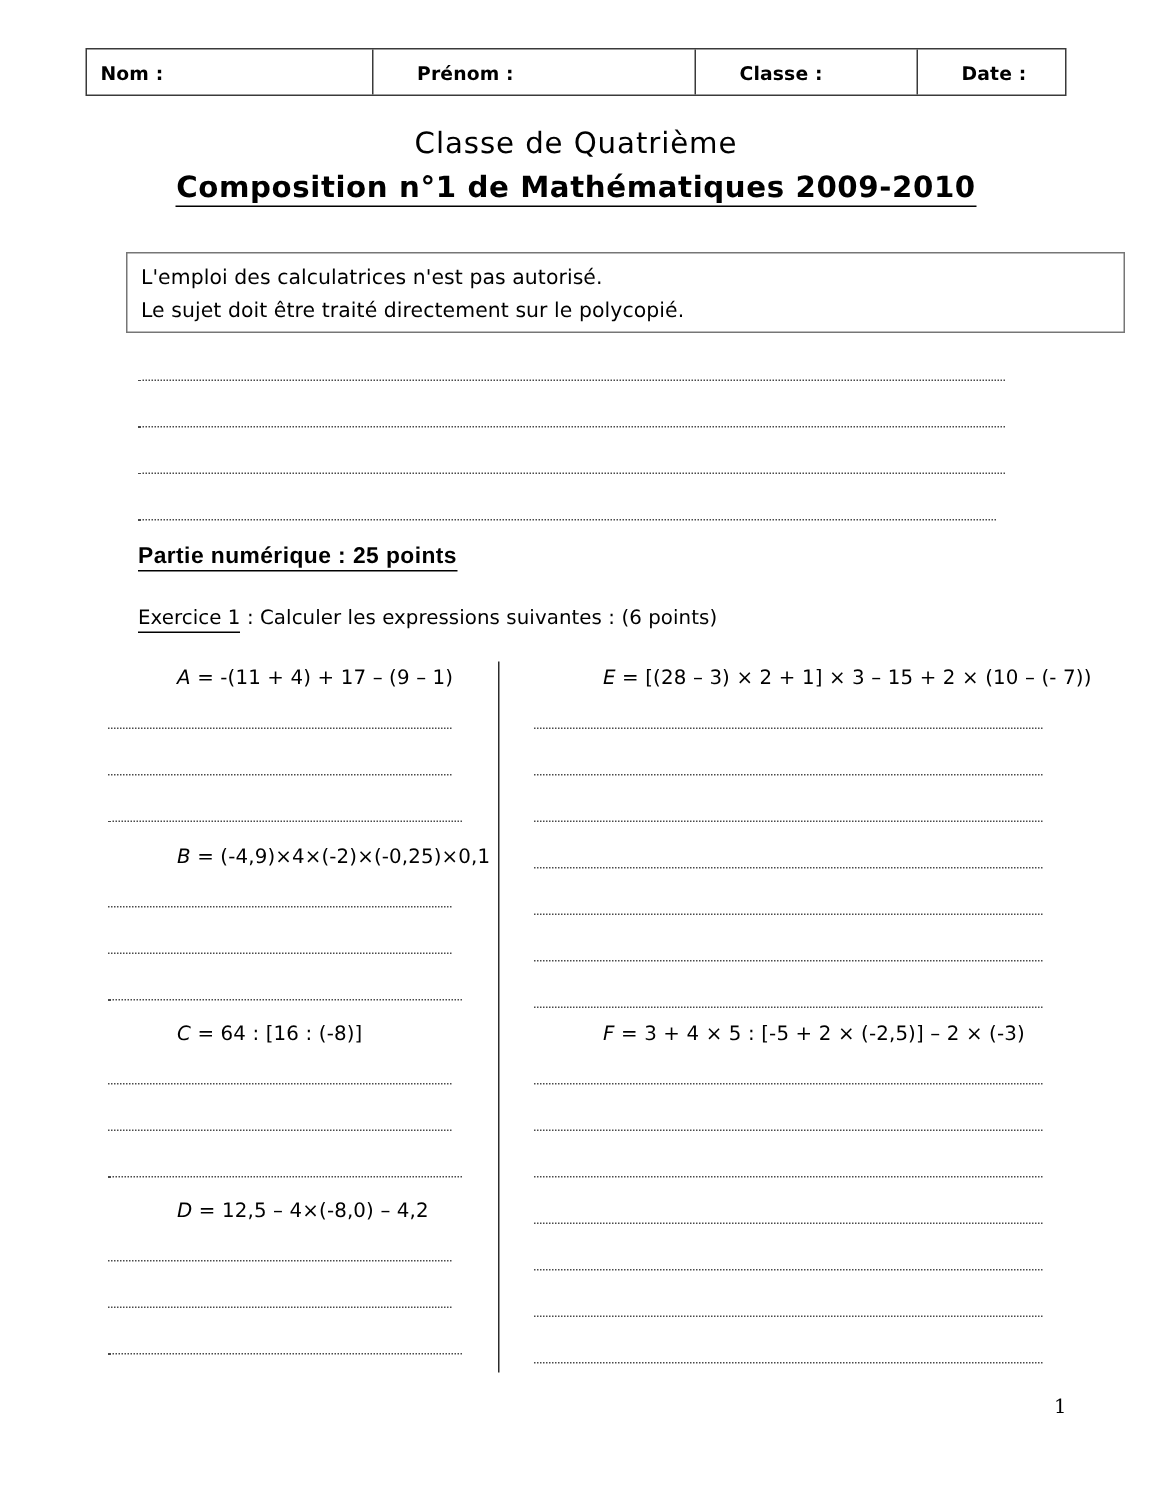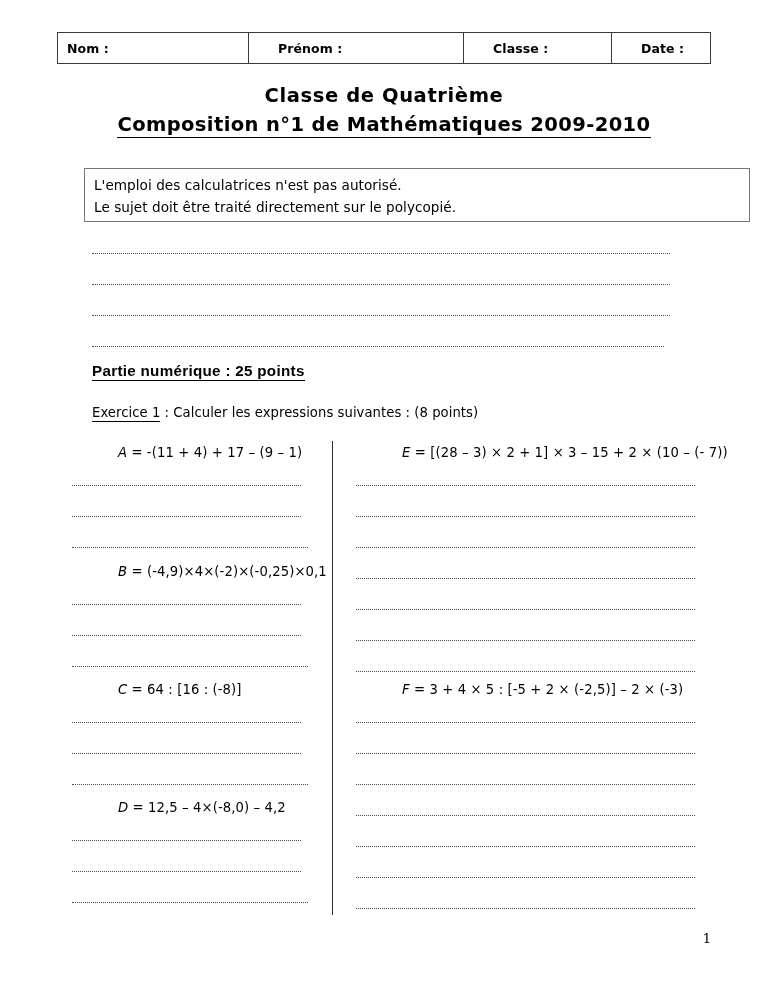--- a/index.html
+++ b/index.html
@@ -54,21 +54,21 @@
   
   .title-block {
     position: absolute;
     left: 0;
     top: 84px;
     width: 768px;
     text-align: center;
   }
   .title-line1 {
     font-size: 19.5px;
-    font-weight: bold;
+    font-weight: normal;
     letter-spacing: 0.6px;
     line-height: 24px;
     font-family: "DejaVu Sans", sans-serif;
   }
   .title-line2 {
     font-size: 19.5px;
     font-weight: bold;
     letter-spacing: 0.4px;
     line-height: 26px;
     margin-top: 4px;
@@ -203,21 +203,21 @@
       <div class="dotrule" style="top: 283px; width: 578px;"></div>
       <div class="dotrule" style="top: 314px; width: 578px;"></div>
       <div class="dotrule" style="top: 345px; width: 572px;"></div>
     </div>
 
   <div class="part-title">
     <span>Partie numérique : 25 points</span>
   </div>
 
   <div class="exercise-line">
-    <span class="ex-label">Exercice 1</span><span> : Calculer les expressions suivantes : (8 points)</span>
+    <span class="ex-label">Exercice 1</span><span> : Calculer les expressions suivantes : (6 points)</span>
   </div>
 
   <div class="col-divider"></div>
 
   <div class="col-left">
       <div class="expr" style="top: 445px;"><span class="var">A</span><span> = -(11 + 4) + 17 – (9 – 1)</span></div>
       <div class="dotrule" style="top: 484px; width: 229px;"></div>
       <div class="dotrule" style="top: 515px; width: 229px;"></div>
       <div class="dotrule" style="top: 546px; width: 236px;"></div>
       <div class="expr" style="top: 564px;"><span class="var">B</span><span> = (-4,9)×4×(-2)×(-0,25)×0,1</span></div>

